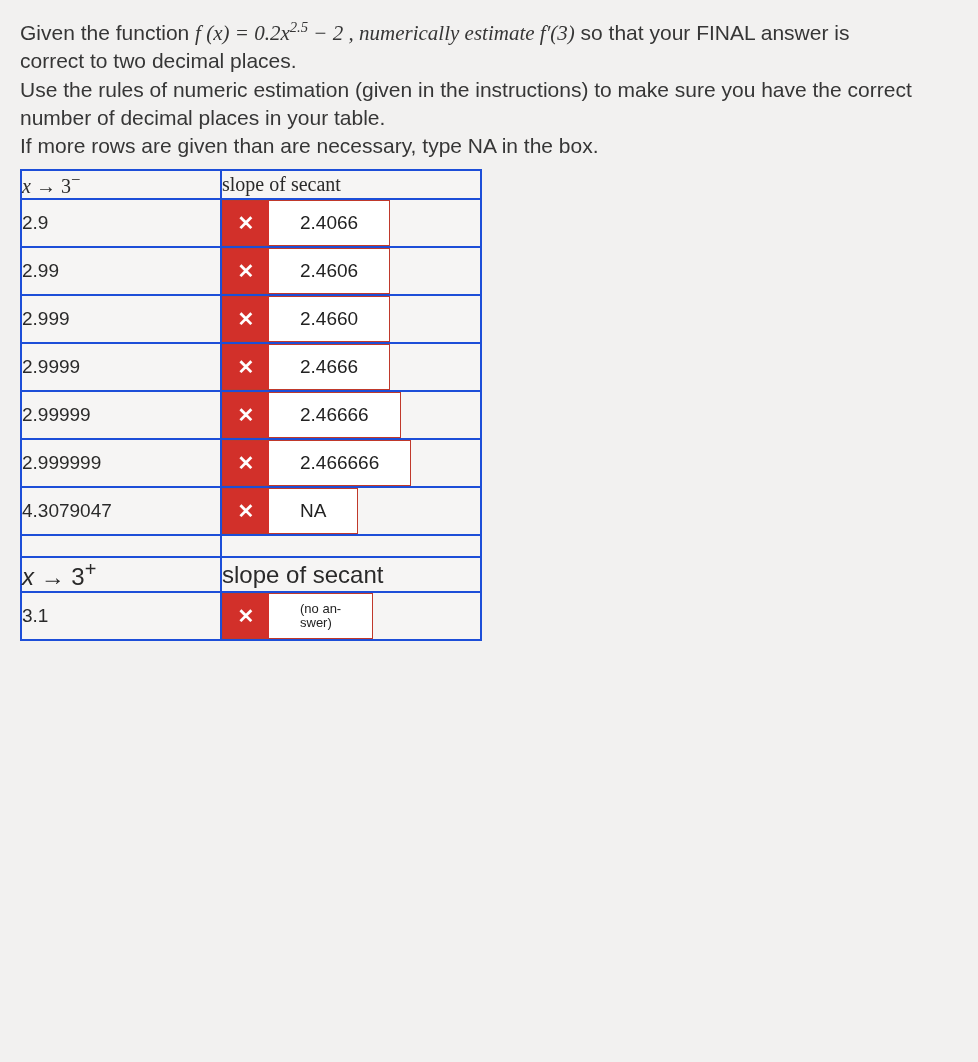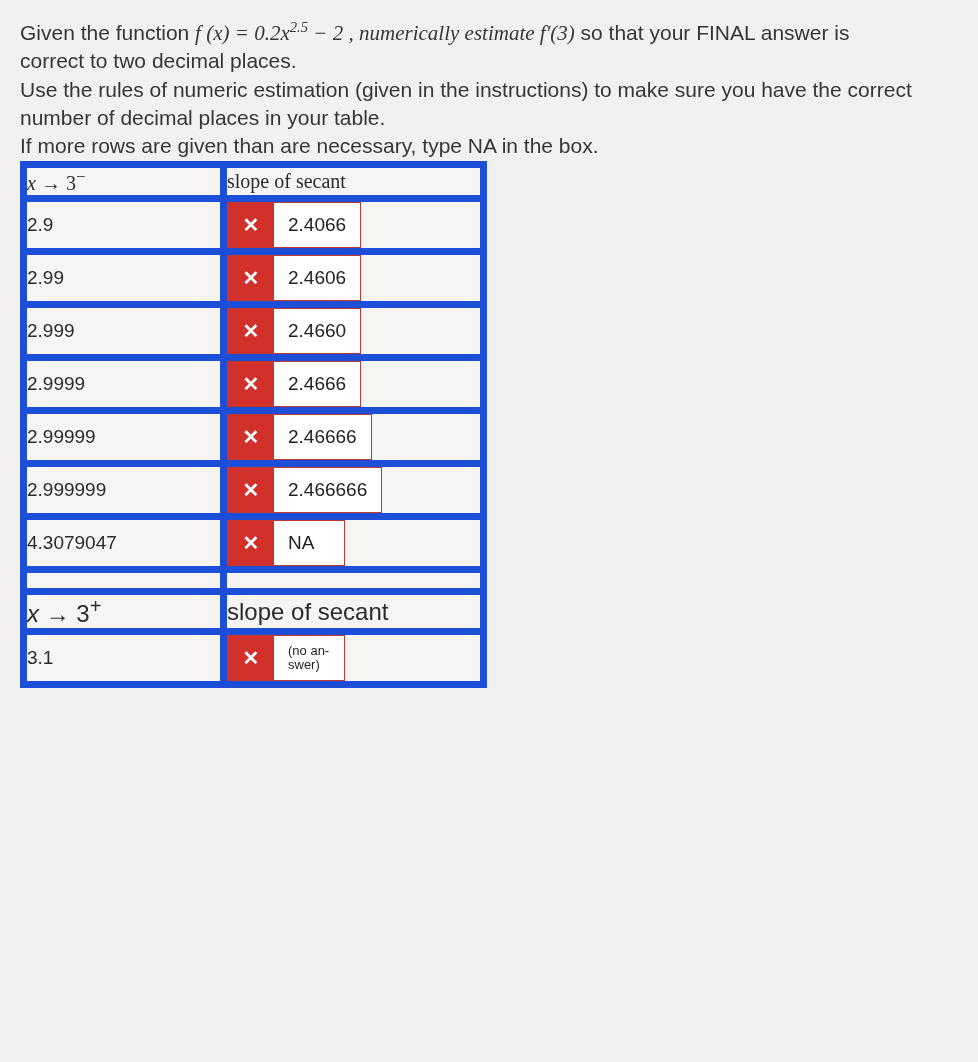--- a/index.html
+++ b/index.html
@@ -7,31 +7,32 @@
     margin: 0;
     padding: 18px 20px;
     font-family: Arial, Helvetica, sans-serif;
     background: #f2f1f0;
     color: #2a2a2a;
     width: 978px;
   }
   .problem-text {
     font-size: 21px;
     line-height: 1.35;
+    margin-bottom: 8px;
     color: #363636;
   }
   .problem-text .math { font-style: italic; font-family: "Times New Roman", serif; }
   .problem-text sup { font-size: 0.7em; }
   .bold-line { font-weight: normal; font-size: 21px; }
   table.data {
     border-collapse: collapse;
     table-layout: fixed;
   }
   table.data td, table.data th {
-    border: 7px solid #1d4ed8;
+    border: 2px solid #1d4ed8;
     background: #f6f5f4;
     vertical-align: middle;
     padding: 0;
   }
   .col-x { width: 200px; }
   .col-s { width: 260px; }
   .hdr {
     font-size: 20px;
     text-align: left;
     padding: 4px 8px;
@@ -56,21 +57,21 @@
     background: #d2302a;
     color: #fff;
     width: 46px;
     display: flex;
     align-items: center;
     justify-content: center;
     font-size: 20px;
     font-weight: bold;
   }
   .answer-box .val {
-    padding: 0 14px;
+    padding: 0 31px;
     font-size: 19px;
     display: flex;
     align-items: center;
     color: #222;
     min-width: 70px;
   }
   .answer-box.noanswer .val { font-size: 13px; line-height: 1.1; }
   .gap-row td { border: none; height: 22px; background: transparent; }
   .sub-hdr {
     font-size: 24px;

